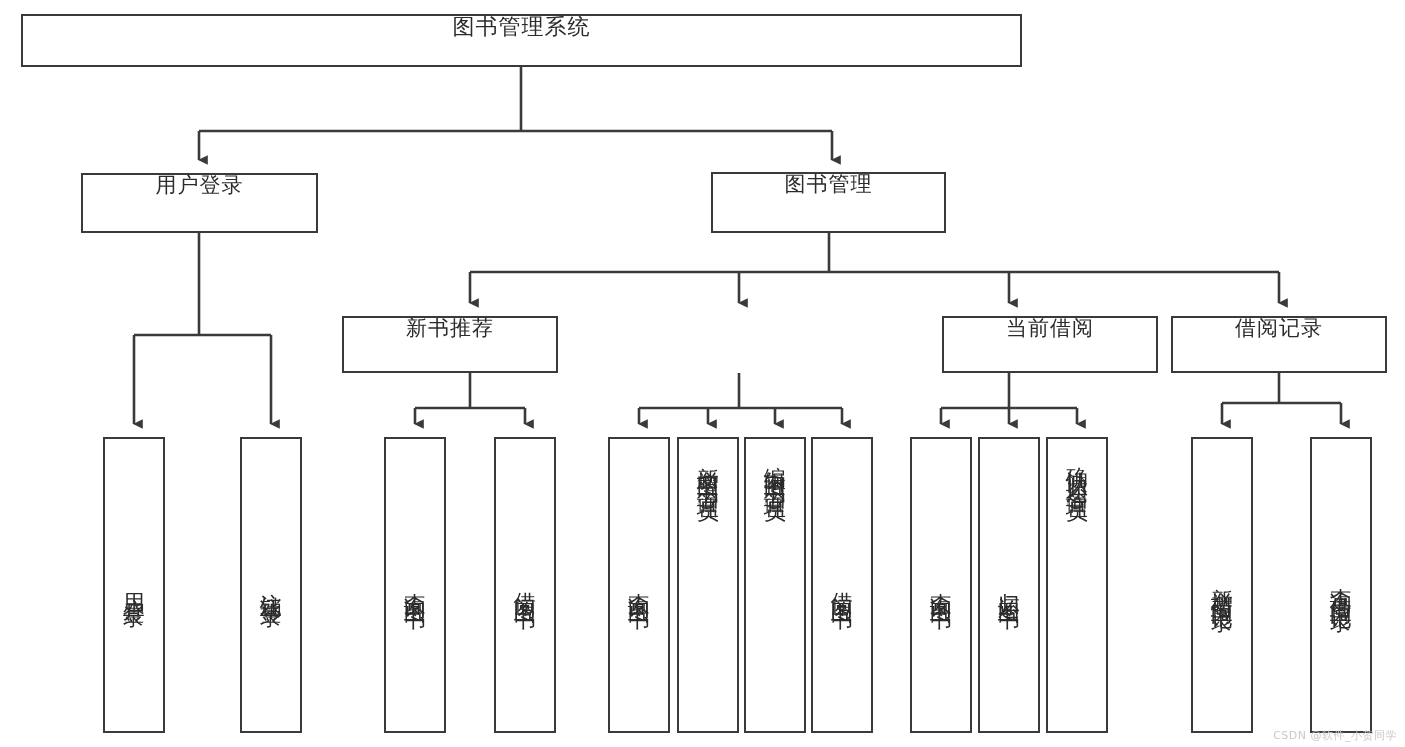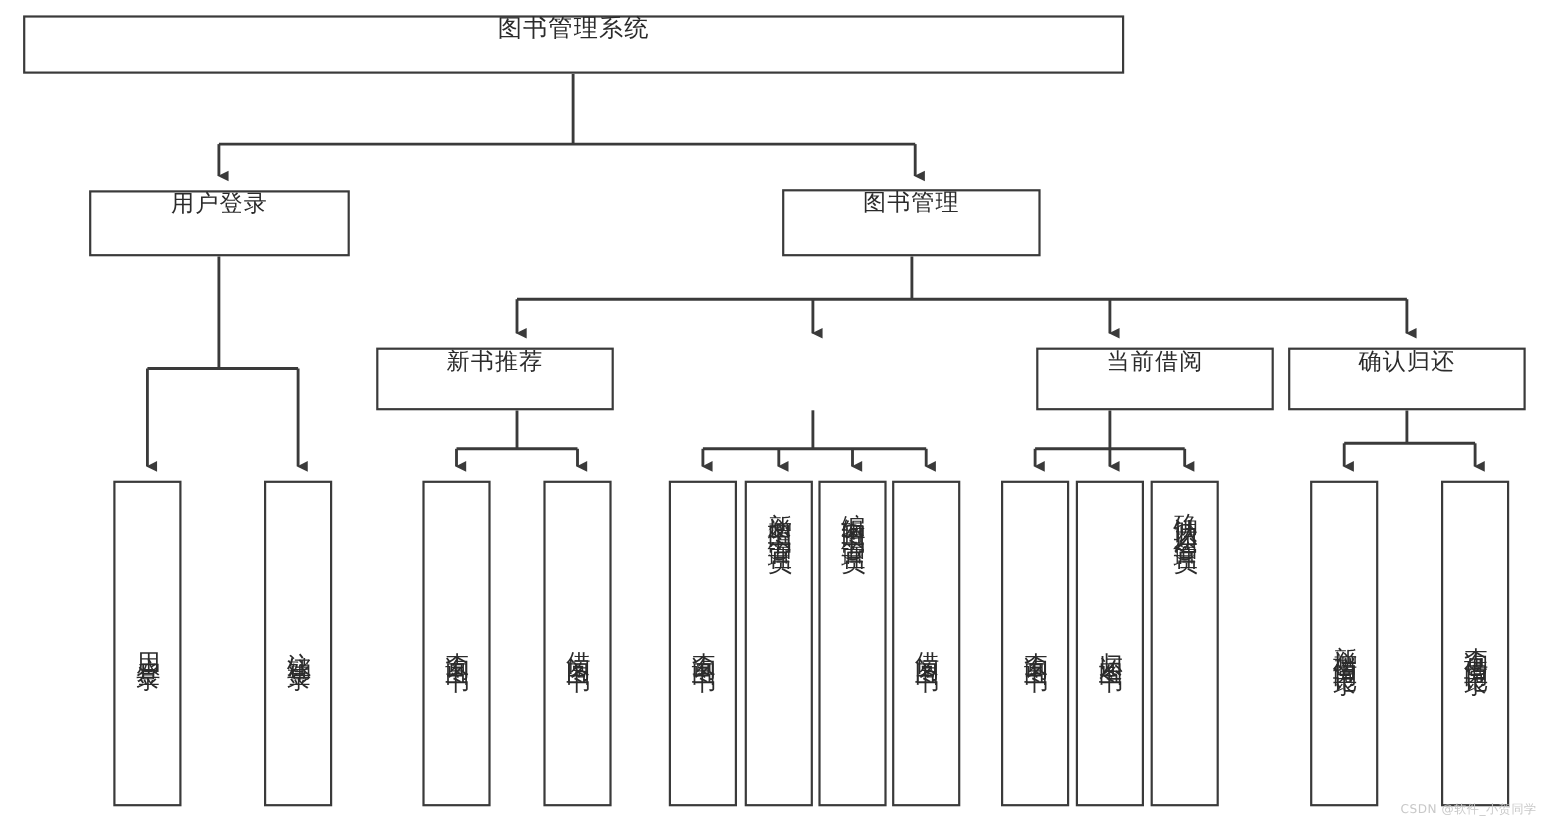--- a/index.html
+++ b/index.html
@@ -90,21 +90,21 @@
     <span class="lbl">图书管理</span>
   </div>
 
   <div class="node h-node" style="left:342px;top:316px;width:216px;height:57px;">
     <span class="lbl">新书推荐</span>
   </div>
   <div class="node h-node" style="left:913px;top:316px;width:216px;height:57px;margin-left:29px;">
     <span class="lbl">当前借阅</span>
   </div>
   <div class="node h-node" style="left:1171px;top:316px;width:216px;height:57px;">
-    <span class="lbl">确认归还</span>
+    <span class="lbl">借阅记录</span>
   </div>
 
   <div class="node leaf center" style="left:103px;top:437px;width:62px;height:296px;">
     <span class="lbl">用户登录</span>
   </div>
   <div class="node leaf center" style="left:240px;top:437px;width:62px;height:296px;">
     <span class="lbl">注销登录</span>
   </div>
 
   <div class="node leaf center" style="left:384px;top:437px;width:62px;height:296px;">

